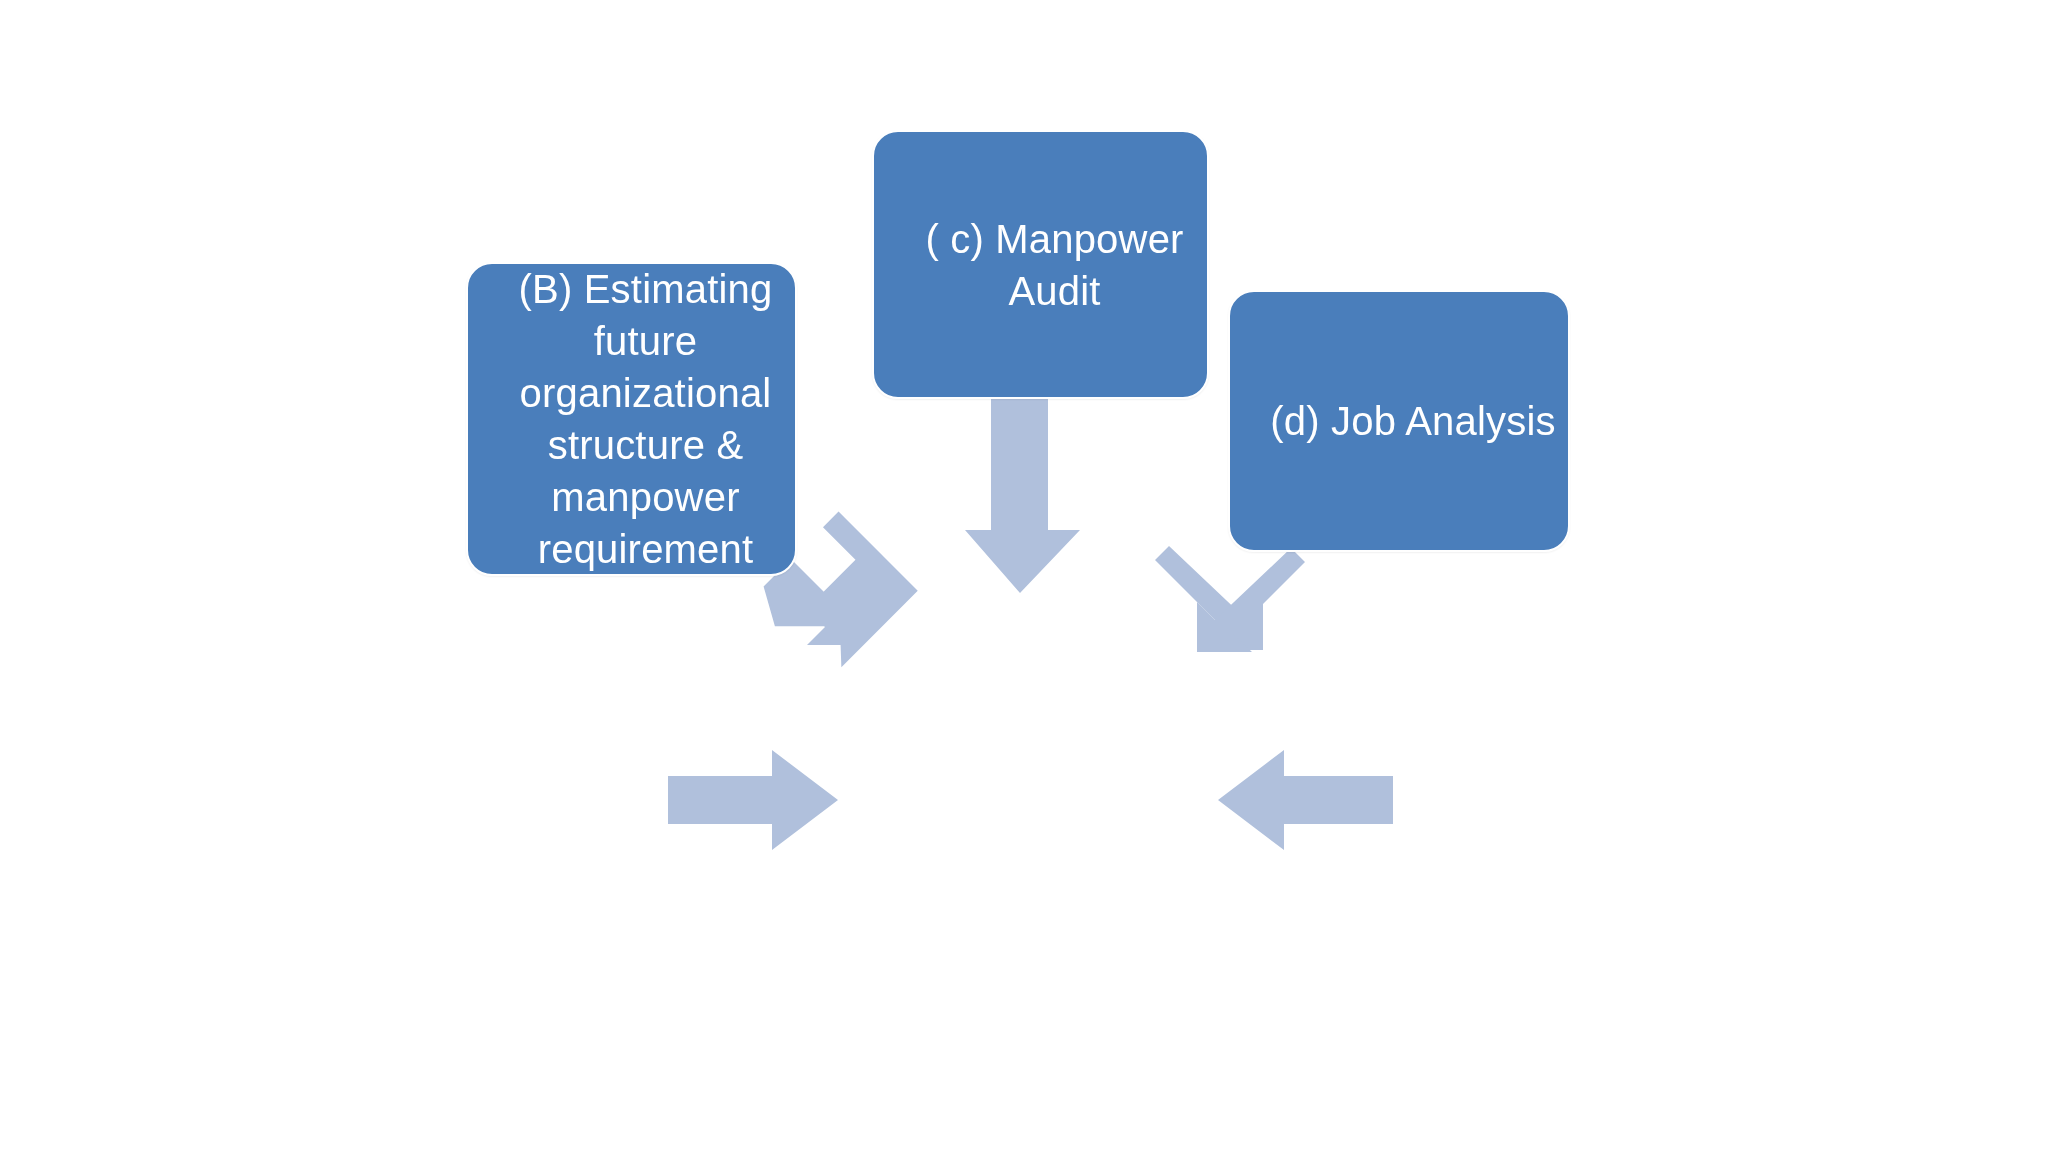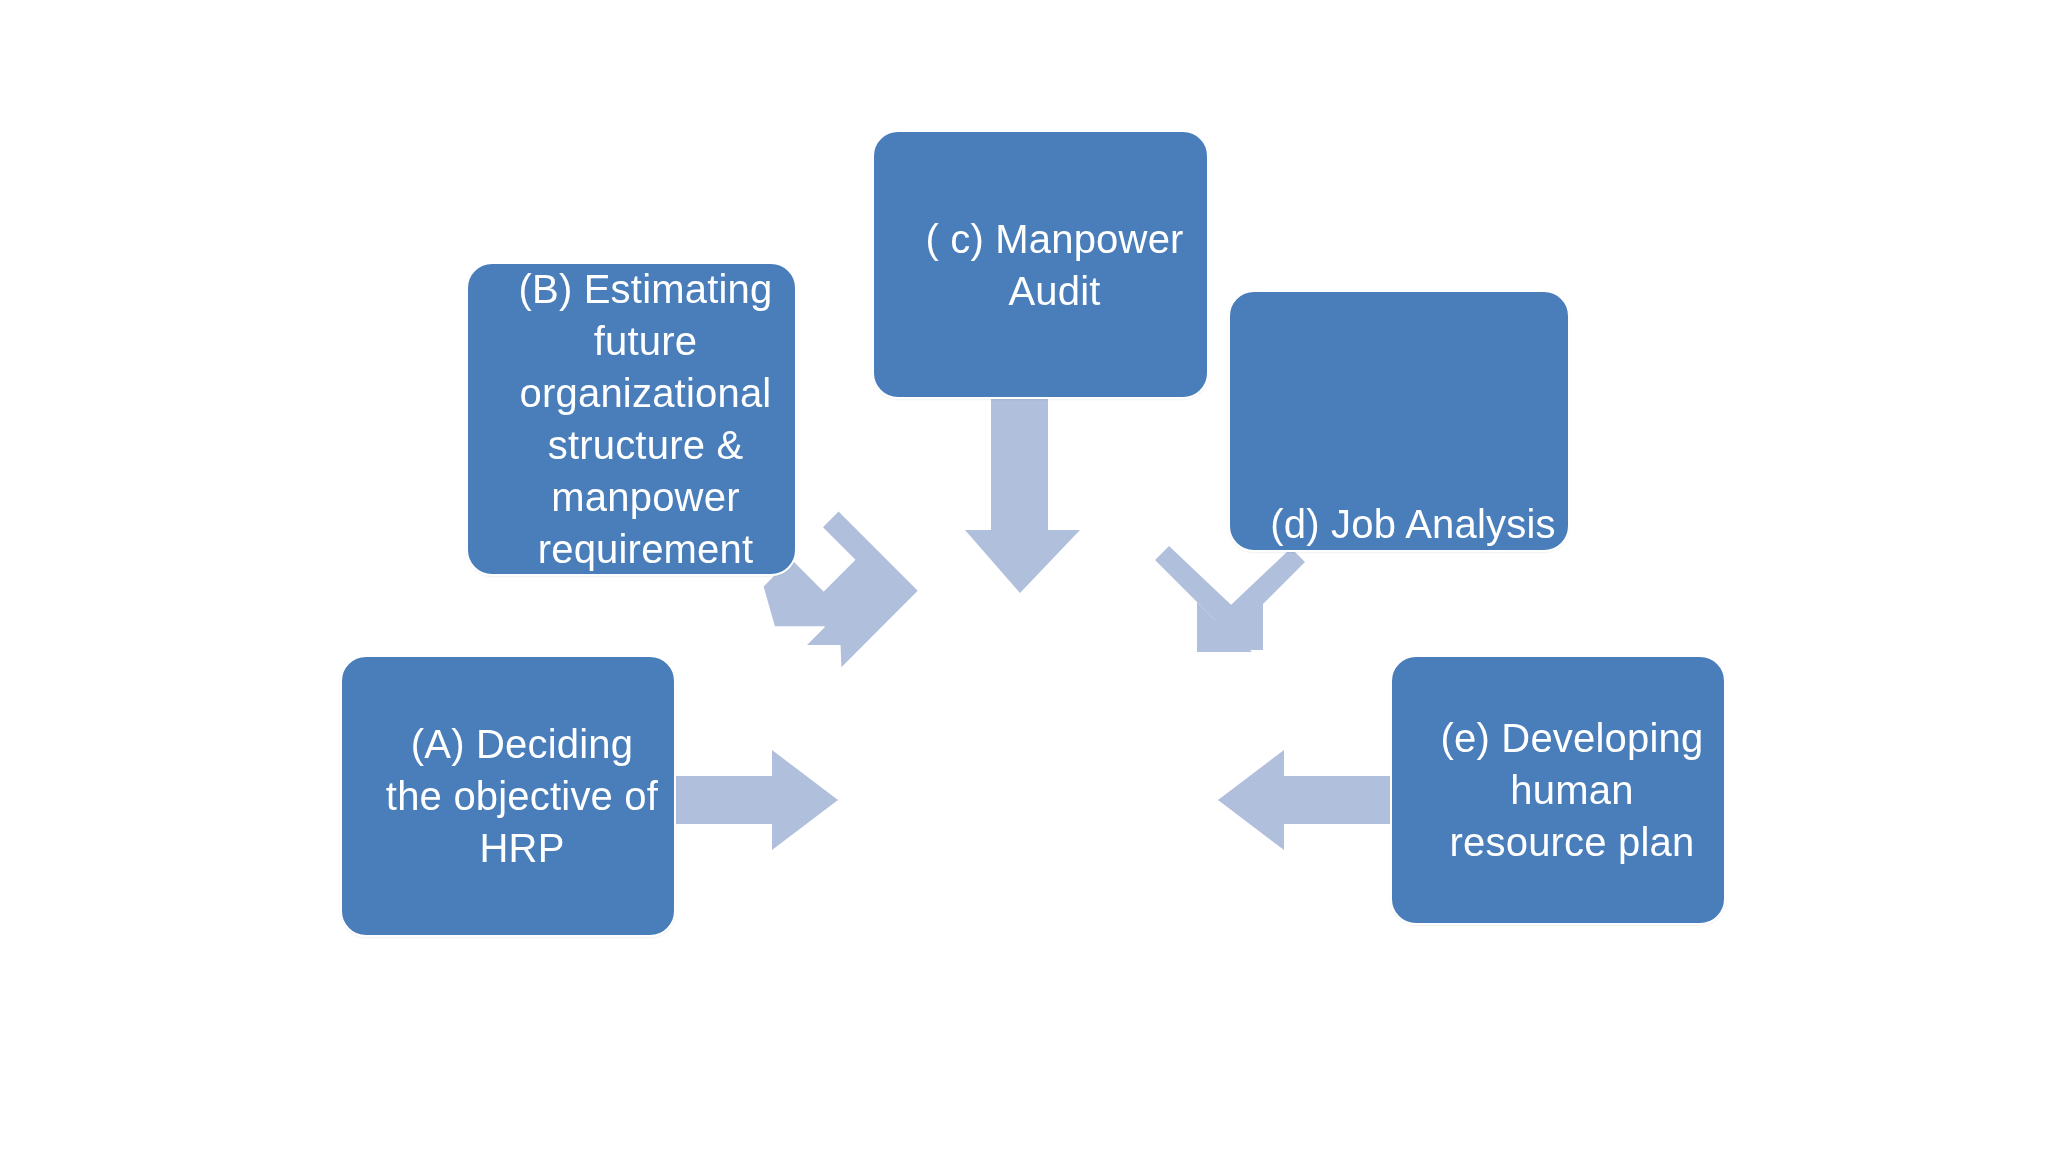--- a/index.html
+++ b/index.html
@@ -41,60 +41,54 @@
     padding: 0 8px;
     box-sizing: border-box;
     white-space: pre-line;
     margin-left: 28px;
   }
 
   
   #node-a { left: 340px;  top: 655px; width: 336px; height: 282px; font-size: 40px; }
   #node-b { left: 466px;  top: 262px; width: 331px; height: 314px; font-size: 40px; }
   #node-c { left: 872px;  top: 130px; width: 337px; height: 269px; font-size: 40px; }
-  #node-d { left: 1228px; top: 290px; width: 342px; height: 262px; font-size: 40px; align-items: flex-end; }
+  #node-d { left: 1228px; top: 290px; width: 342px; height: 262px; font-size: 40px; }
   #node-e { left: 1390px; top: 655px; width: 336px; height: 270px; font-size: 40px; }
 
   
   .arrow {
     position: absolute;
     z-index: 2;
   }
   .arrow svg { display: block; overflow: visible; }
 
   #arrow-a-to-center { left: 668px;  top: 750px; width: 170px; height: 100px; }
   #arrow-b-to-center { left: 770px;  top: 540px; width: 130px; height: 120px; }
   #arrow-c-to-center { left: 965px;  top: 398px; width: 115px; height: 195px; }
   #arrow-d-to-center { left: 1155px; top: 540px; width: 150px; height: 120px; }
   #arrow-e-to-center { left: 1218px; top: 750px; width: 175px; height: 100px; }
 </style>
 </head>
 <body>
 
 <div id="canvas">
 
-  <div class="node" id="node-a">
-    <span class="node-label">(A) Deciding the objective of HRP</span>
-  </div>
 
   <div class="node" id="node-b">
     <span class="node-label">(B) Estimating future organizational structure &amp; manpower requirement</span>
   </div>
 
   <div class="node" id="node-c">
     <span class="node-label">( c) Manpower Audit</span>
   </div>
 
   <div class="node" id="node-d">
     <span class="node-label">(d) Job Analysis</span>
   </div>
 
-  <div class="node" id="node-e">
-    <span class="node-label">(e) Developing human resource plan</span>
-  </div>
 
   <div class="arrow" id="arrow-a-to-center">
     <svg viewBox="0 0 170 100" width="170" height="100" aria-hidden="true">
       <polygon points="0,26 104,26 104,0 170,50 104,100 104,74 0,74" fill="#B0C0DC"></polygon>
     </svg>
   </div>
 
   <div class="arrow" id="arrow-b-to-center">
     <svg viewBox="0 0 130 120" width="130" height="120" aria-hidden="true">
       <polygon points="24,0 60,0 60,46 108,46 108,0 130,0 130,112 22,112 50,82 4,36" fill="#B0C0DC" transform="rotate(-45 65 60) translate(0 0)"></polygon>

